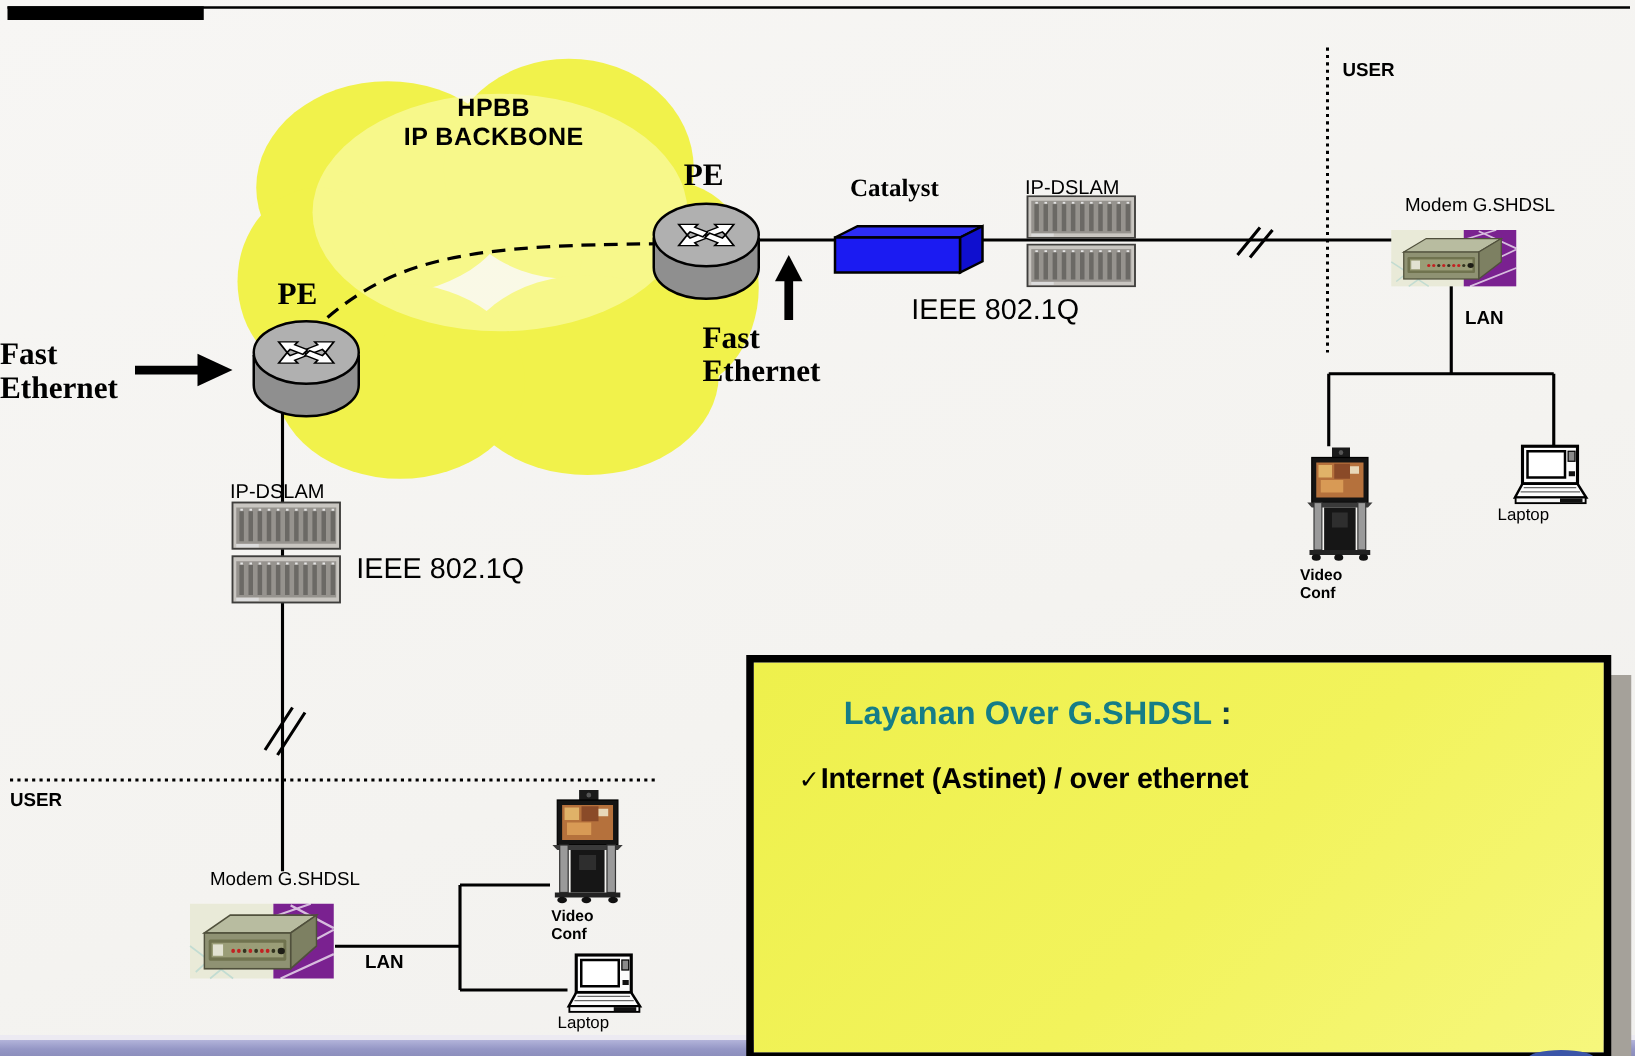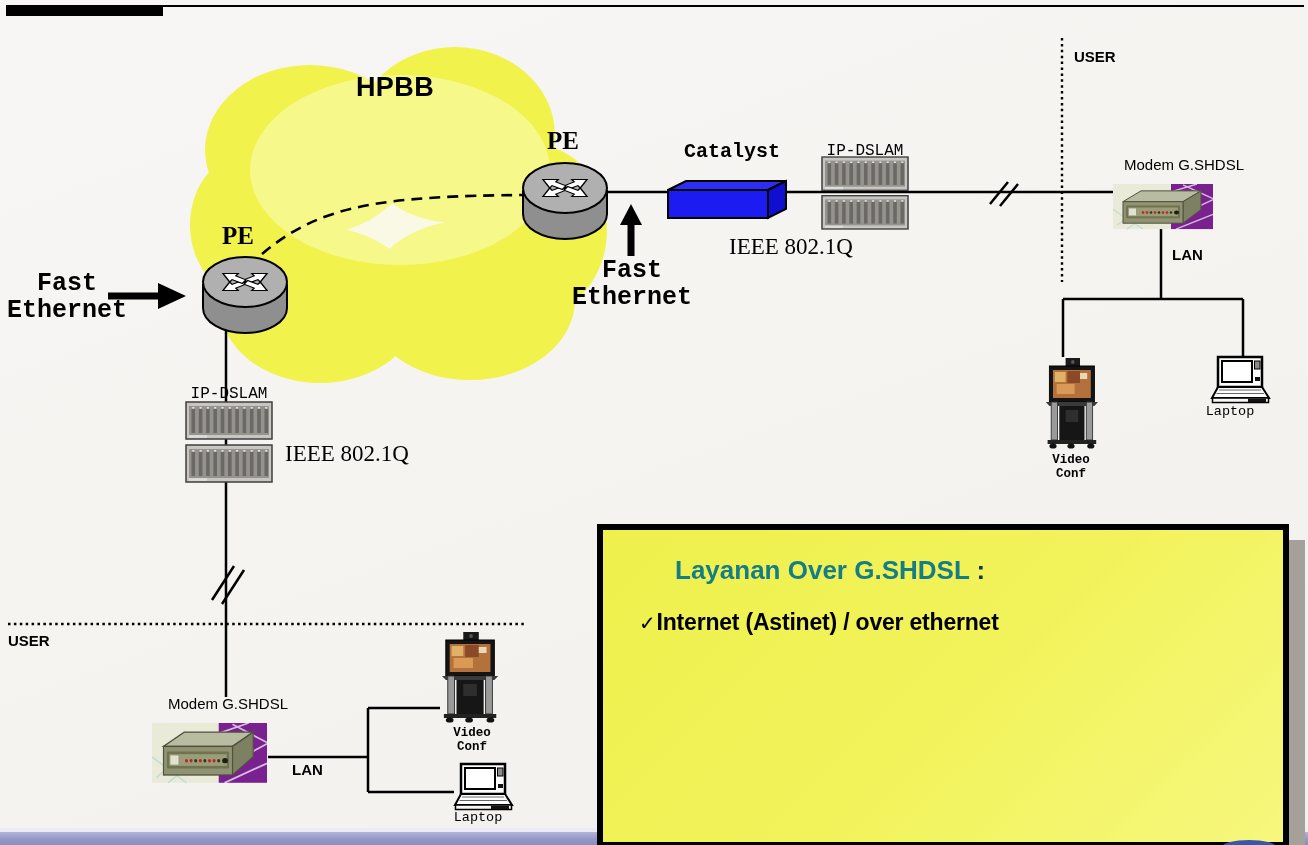--- a/index.html
+++ b/index.html
@@ -8,24 +8,24 @@
     background:linear-gradient(160deg,#f7f6f4 0%,#f4f3f0 60%,#f1f0ee 100%);
     font-family:"Liberation Sans",sans-serif;
   }
   .abs{position:absolute;}
   .top-line{left:6px;top:5px;width:1298px;height:2px;background:#000;}
   .top-bar{left:6px;top:5px;width:157px;height:11px;background:#000;}
   svg.layer{position:absolute;left:0;top:0;z-index:2;}
   .labels{position:absolute;left:0;top:0;width:1308px;height:845px;z-index:5;pointer-events:none;}
   .lbl{position:absolute;color:#000;white-space:nowrap;}
   .serifb{font-family:"Liberation Serif",serif;font-weight:bold;}
-  .serif{font-family:Liberation Serif, serif;}
+  .serif{font-family:Liberation Sans, sans-serif;}
   .sansb{font-weight:bold;}
-  .ctr{text-align:center;font-family:Liberation Mono, monospace;}
-  .cloud-lbl{left:293px;top:76px;width:204px;font-size:27px;line-height:23px;font-weight:bold;text-align:center;letter-spacing:.4px;}
+  .ctr{text-align:left;}
+  .cloud-lbl{left:293px;top:76px;width:204px;font-size:20px;line-height:23px;font-weight:bold;text-align:center;letter-spacing:.4px;}
   .pe-left{left:222px;top:222px;font-size:25px;}
   .pe-right{left:547px;top:127px;font-size:25px;}
   .fe-left{left:0px;top:270px;width:134px;font-size:25px;line-height:27px;}
   .fe-right{left:562px;top:257px;width:140px;font-size:25px;line-height:27px;}
   .catalyst{left:680px;top:140px;width:104px;font-size:20px;}
   .ieee-top{left:729px;top:234px;font-size:23px;}
   .ieee-left{left:285px;top:441px;font-size:23px;}
   .dslam-top{left:820px;top:142px;width:90px;font-size:16px;}
   .dslam-left{left:184px;top:385px;width:90px;font-size:16px;}
   .user-tr{left:1074px;top:48px;font-size:15px;}
@@ -208,20 +208,21 @@
     <use href="#vconf" transform="translate(440,632) scale(0.97,1)"></use>
     <use href="#vconf" transform="translate(1044,358) scale(0.9,1)"></use>
 
     <use href="#laptop" transform="translate(455,764)"></use>
     <use href="#laptop" transform="translate(1212,357)"></use>
   </svg>
 
   <div class="labels">
     <div class="lbl cloud-lbl">
       <div>HPBB</div>
+      <div>IP BACKBONE</div>
     </div>
     <div class="lbl serifb pe-left">PE</div>
     <div class="lbl serifb pe-right">PE</div>
     <div class="lbl serifb ctr fe-left">
       <div>Fast</div>
       <div>Ethernet</div>
     </div>
     <div class="lbl serifb ctr fe-right">
       <div>Fast</div>
       <div>Ethernet</div>

